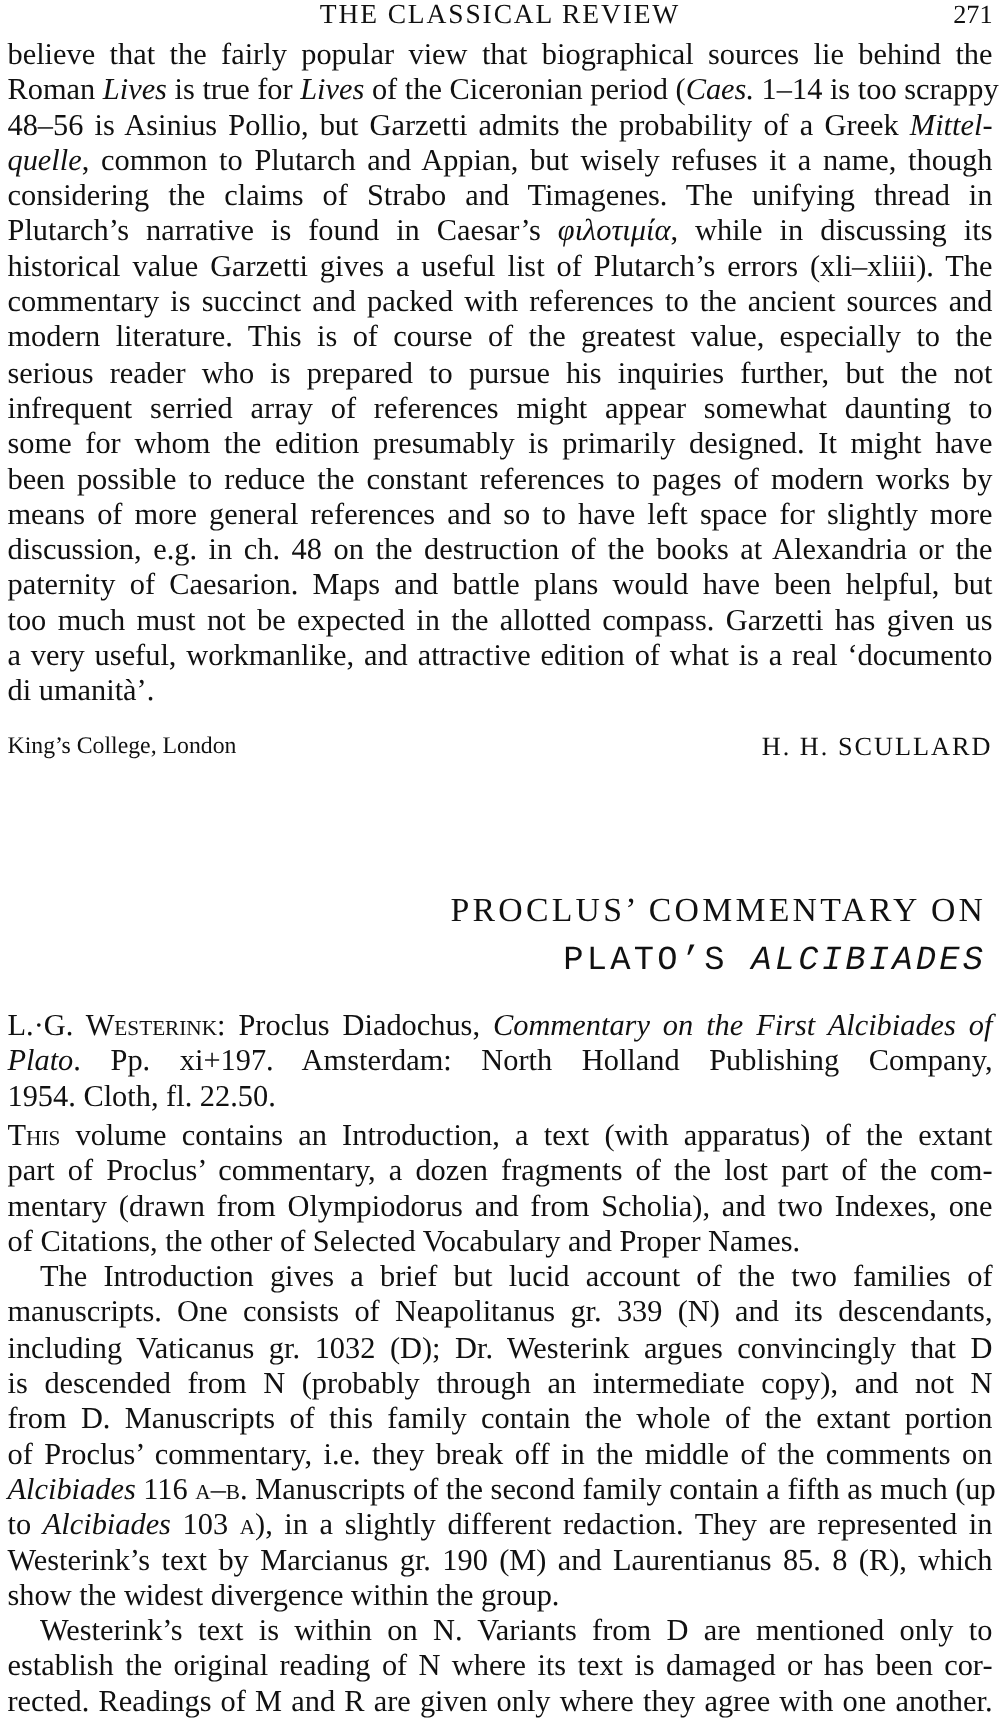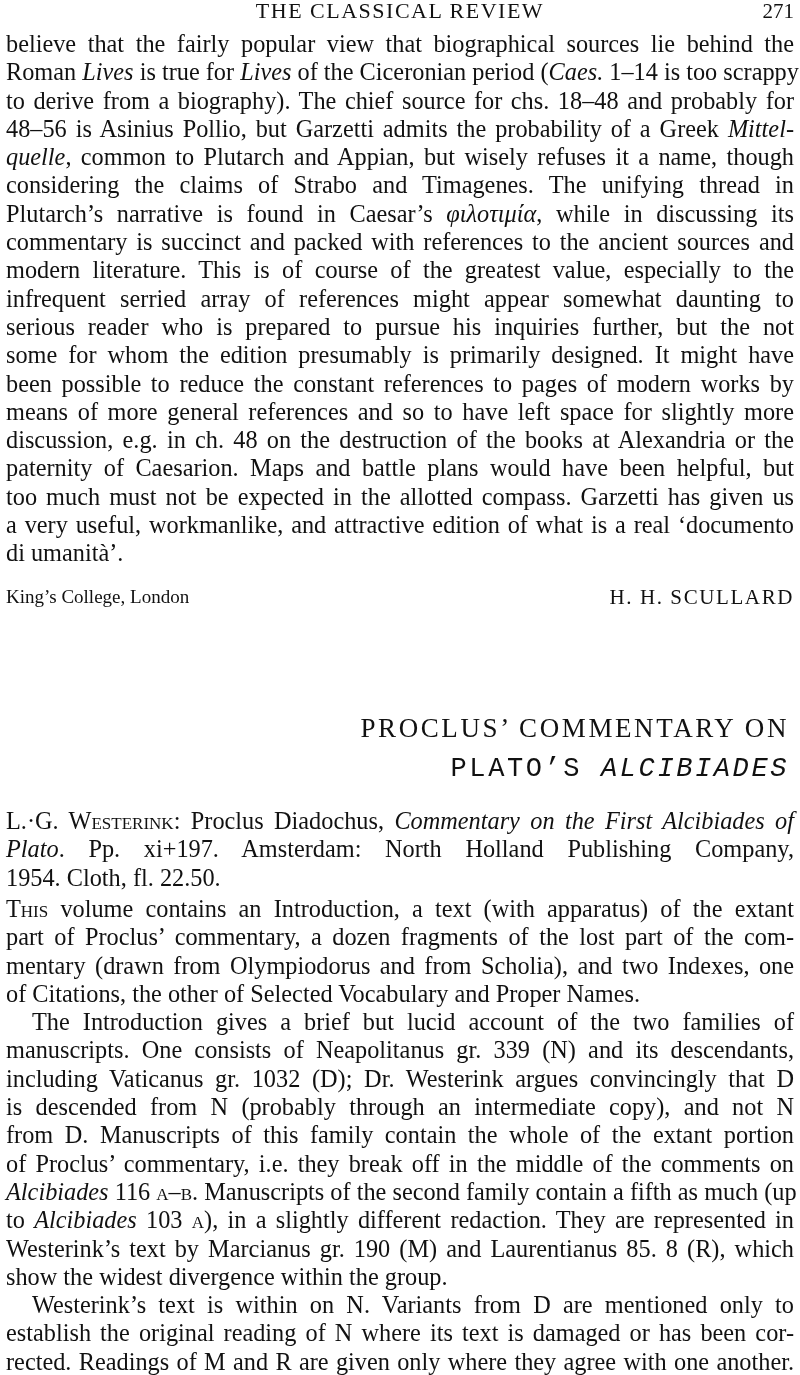--- a/index.html
+++ b/index.html
@@ -47,29 +47,29 @@
 
   <div class="running-head">
     <div class="running-title">THE CLASSICAL REVIEW</div>
     <div class="page-number">271</div>
   </div>
 
   <div class="text-block" style="top:30px;">
     <p class="para" id="review1-para">
         <span class="ln">believe that the fairly popular view that biographical sources lie behind the</span>
         <span class="ln">Roman <i>Lives</i> is true for <i>Lives</i> of the Ciceronian period (<i>Caes.</i> 1–14 is too scrappy</span>
-        <span class="ln">to derive from a biography). The chief source for chs. 18–48 and probably for</span>
         <span class="ln">48–56 is Asinius Pollio, but Garzetti admits the probability of a Greek <i>Mittel-</i></span>
         <span class="ln"><i>quelle</i>, common to Plutarch and Appian, but wisely refuses it a name, though</span>
         <span class="ln">considering the claims of Strabo and Timagenes. The unifying thread in</span>
         <span class="ln">Plutarch’s narrative is found in Caesar’s <i>φιλοτιμία</i>, while in discussing its</span>
+        <span class="ln">historical value Garzetti gives a useful list of Plutarch’s errors (xli–xliii). The</span>
         <span class="ln">commentary is succinct and packed with references to the ancient sources and</span>
         <span class="ln">modern literature. This is of course of the greatest value, especially to the</span>
+        <span class="ln">serious reader who is prepared to pursue his inquiries further, but the not</span>
         <span class="ln">infrequent serried array of references might appear somewhat daunting to</span>
-        <span class="ln">serious reader who is prepared to pursue his inquiries further, but the not</span>
         <span class="ln">some for whom the edition presumably is primarily designed. It might have</span>
         <span class="ln">been possible to reduce the constant references to pages of modern works by</span>
         <span class="ln">means of more general references and so to have left space for slightly more</span>
         <span class="ln">discussion, e.g. in ch. 48 on the destruction of the books at Alexandria or the</span>
         <span class="ln">paternity of Caesarion. Maps and battle plans would have been helpful, but</span>
         <span class="ln">too much must not be expected in the allotted compass. Garzetti has given us</span>
         <span class="ln">a very useful, workmanlike, and attractive edition of what is a real ‘documento</span>
         <span class="ln last">di umanità’.</span>
       </p>
   </div>

